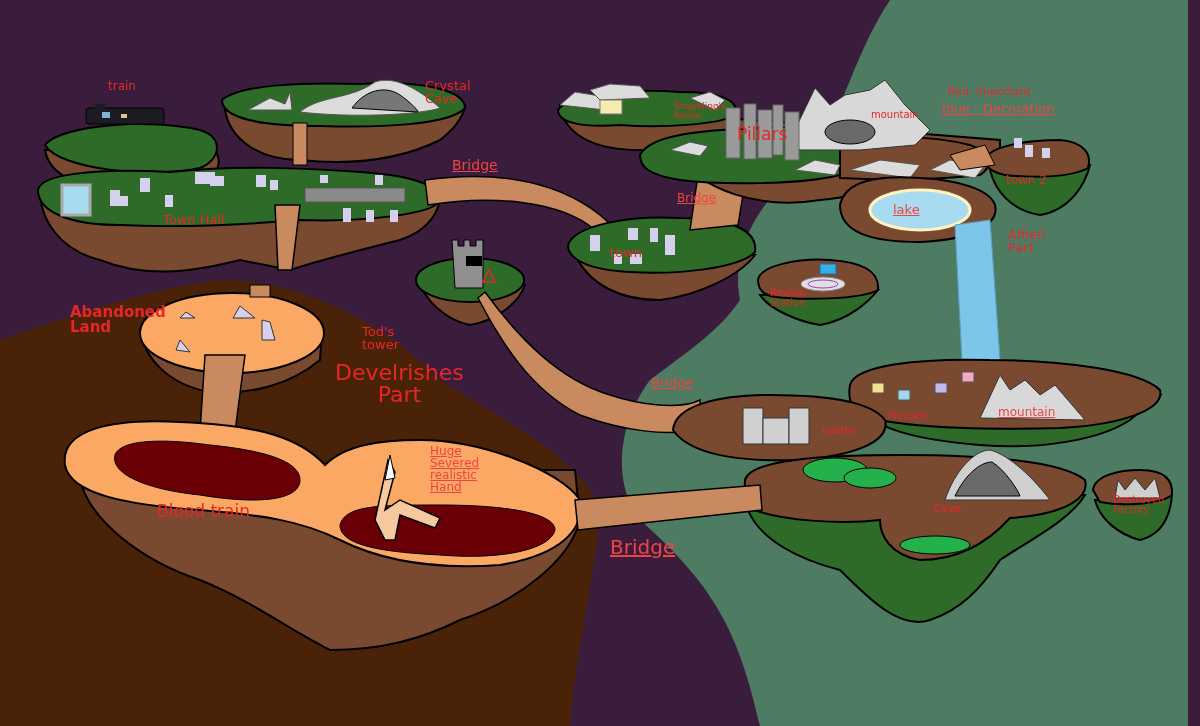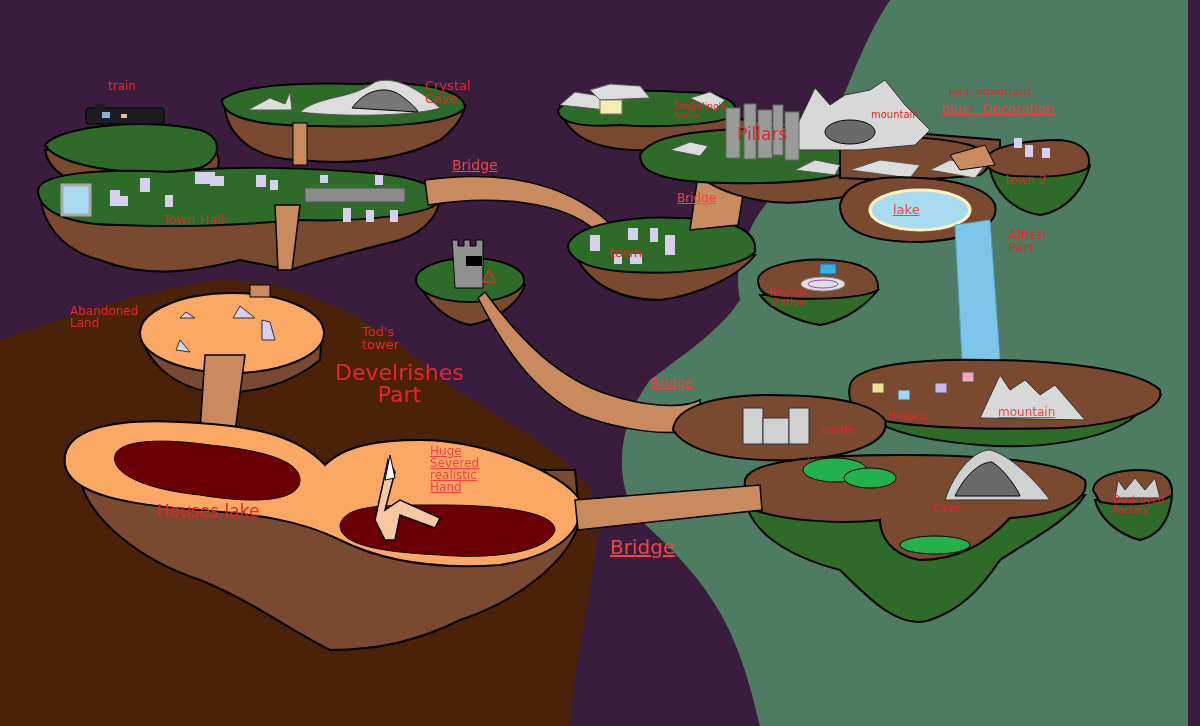--- a/index.html
+++ b/index.html
@@ -206,25 +206,25 @@
   <path fill="#c98a5f" stroke="#000" stroke-width="1.5" d="M575,500 L760,485 L762,510 L578,530 Z"></path>
 </svg>
 
 <div class="lbl red" style="left:108px;top:80px;font-size:12px;">train</div>
 <div class="lbl red" style="left:425px;top:79px;font-size:13px;">Crystal
 Cave</div>
 <div class="lbl red" style="left:163px;top:213px;font-size:13px;">Town Hall</div>
 <div class="lbl blue" style="left:452px;top:158px;font-size:14px;">Bridge</div>
 <div class="lbl red" style="left:362px;top:297px;font-size:13px;margin-top:28px;">Tod's
 tower</div>
-<div class="lbl red" style="left:70px;top:305px;font-size:12px;">Abandoned
+<div class="lbl red" style="left:70px;top:305px;font-size:15px;font-weight:bold;">Abandoned
 Land</div>
 <div class="lbl red" style="left:335px;top:362px;font-size:22px;text-align:center;">Develrishes
 Part</div>
-<div class="lbl red" style="left:157px;top:503px;font-size:17px;">Houses lake</div>
+<div class="lbl red" style="left:157px;top:503px;font-size:17px;">Blood train</div>
 <div class="lbl blue" style="left:430px;top:445px;font-size:12px;">Huge
 Severed
 realistic
 Hand</div>
 <div class="lbl blue" style="left:610px;top:537px;font-size:20px;">Bridge</div>
 <div class="lbl blue" style="left:651px;top:376px;font-size:13px;">Bridge</div>
 <div class="lbl red" style="left:610px;top:237px;font-size:13px;margin-top:9px;">town</div>
 <div class="lbl blue" style="left:677px;top:192px;font-size:12px;">Bridge</div>
 <div class="lbl red" style="left:630px;top:102px;font-size:9px;margin-left:44px;">Shapeling's
 house</div>

